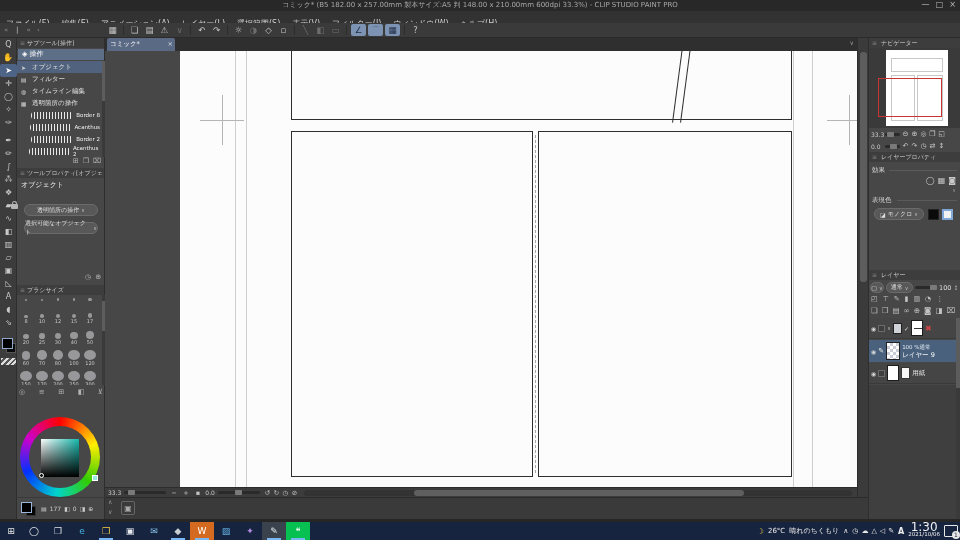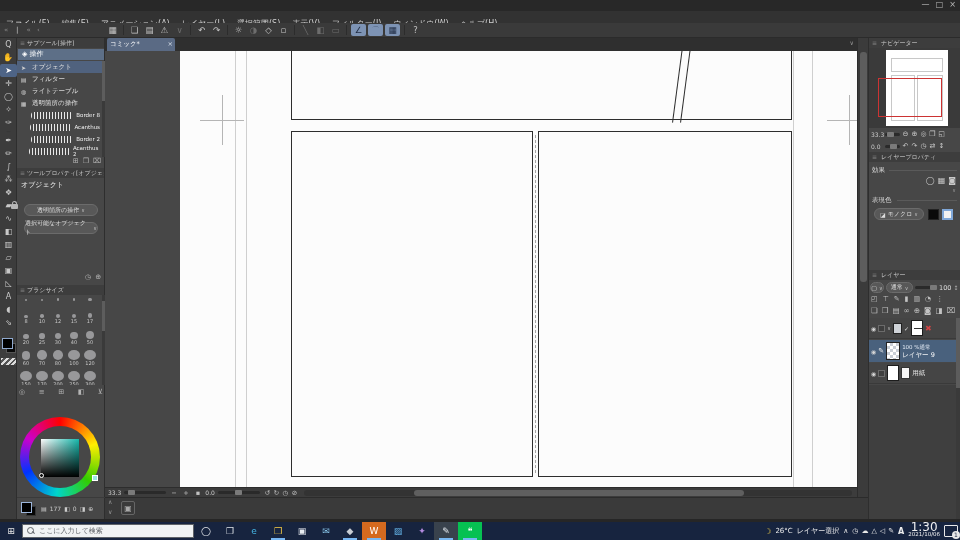--- a/index.html
+++ b/index.html
@@ -79,20 +79,21 @@
   .magicon::after{content:"";position:absolute;left:5px;top:5px;width:3px;height:1px;background:#5f6368;transform:rotate(45deg);}
   .lock{position:relative;width:7px;height:5px;background:#b5b5b5;border-radius:1px;display:inline-block;}
   .lock::before{content:"";position:absolute;left:1px;top:-3px;width:3px;height:3px;border:1px solid #b5b5b5;border-bottom:none;border-radius:3px 3px 0 0;}
 </style>
 </head>
 <body>
 
 <div class="app">
 
   <div class="abs titlebar">
+    <span>コミック* (B5 182.00 x 257.00mm 製本サイズ:A5 判 148.00 x 210.00mm 600dpi 33.3%) - CLIP STUDIO PAINT PRO</span>
     <span class="wctl" style="right:28px;">—</span>
     <span class="wctl" style="right:14px;">□</span>
     <span class="wctl" style="right:1px;">×</span>
   </div>
 
   <div class="abs menubar">
     
   <span class="mi">ファイル(F)</span><span class="mi">編集(E)</span><span class="mi">アニメーション(A)</span><span class="mi">レイヤー(L)</span><span class="mi">選択範囲(S)</span><span class="mi">表示(V)</span><span class="mi">フィルター(I)</span><span class="mi">ウィンドウ(W)</span><span class="mi">ヘルプ(H)</span></div>
 
   <div class="abs commandbar">
@@ -173,21 +174,21 @@
           <span>オブジェクト</span>
         </div>
         <div class="subrow">
           <span class="sic">▤</span>
           <span class="pat"></span>
           <span>フィルター</span>
         </div>
         <div class="subrow">
           <span class="sic">◍</span>
           <span class="pat"></span>
-          <span>ライトテーブル</span>
+          <span>タイムライン編集</span>
         </div>
         <div class="subrow">
           <span class="sic">▦</span>
           <span class="pat"></span>
           <span>透明箇所の操作</span>
         </div>
         <div class="subrow decorative">
           <span class="sic"></span>
           <span class="pat"></span>
           <span>Border 8</span>
@@ -550,24 +551,20 @@
     <div class="abs" style="left:0;top:347px;width:87px;height:134px;background:#3f3f3f;"></div>
     <div class="abs" style="left:87px;top:280px;width:5px;height:201px;background:#3a3a3a;">
         <div style="width:5px;height:70px;background:#5c5c5c;"></div>
       </div>
   </div>
 
   <div class="abs" style="left:0;top:519px;width:960px;height:3px;background:#262626;"></div>
 
   <div class="abs taskbar">
     <span style="width:22px;text-align:center;color:#e6e6e6;font-size:9px;">⊞</span>
-    <span style="width:172px;height:14px;background:#f1f3f4;border:1px solid #5f6368;display:flex;align-items:center;gap:4px;padding:0 4px;">
-      <span class="magicon"></span>
-      <span style="font-size:7px;color:#5f6368;white-space:nowrap;">ここに入力して検索</span>
-    </span>
     <span class="tbapp" style="color:#dfe3e8;">◯</span>
     <span class="tbapp" style="color:#dfe3e8;">❐</span>
     <span style="display:flex;">
 
     <span class="tbapp">
           <span style="color: rgb(69, 179, 224);">e</span>
         </span>
         <span class="tbapp running">
           <span style="color: rgb(248, 206, 70);">❒</span>
         </span>
@@ -592,21 +589,21 @@
         <span class="tbapp running" style="background: rgb(57, 66, 77);">
           <span style="color: rgb(232, 238, 244);">✎</span>
         </span>
         <span class="tbapp running" style="background: rgb(6, 193, 82);">
           <span style="color: rgb(255, 255, 255);">❝</span>
         </span>
       </span>
     <div class="tray">
       <span style="color:#f8d54a;font-size:8px;">☽</span>
       <span>26°C</span>
-      <span>レイヤー選択</span>
+      <span>晴れのちくもり</span>
       <span style="color:#e8e8e8;">∧</span>
       <span style="display:flex;gap:3px;">
 
       <span style="font-size:7px;color:#e8e8e8;">◷</span>
           <span style="font-size:7px;color:#e8e8e8;">☁</span>
           <span style="font-size:7px;color:#e8e8e8;">△</span>
           <span style="font-size:7px;color:#e8e8e8;">◁</span>
           <span style="font-size:7px;color:#e8e8e8;">✎</span>
         </span>
       <span style="font-size:8px;font-weight:bold;">A</span>

